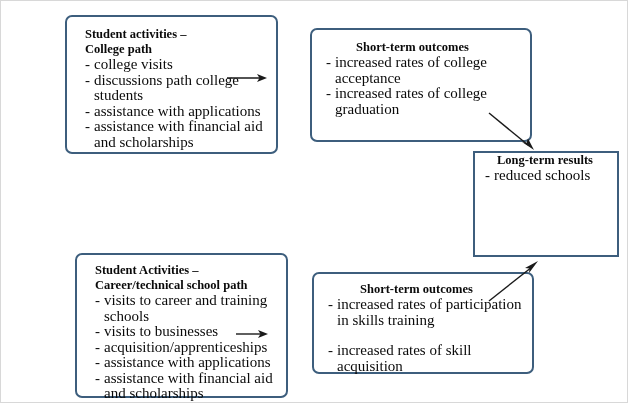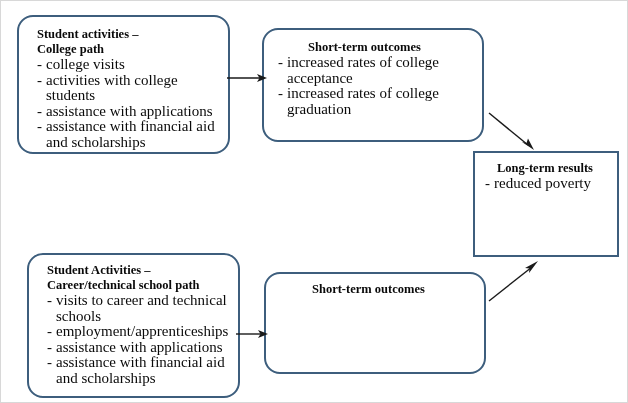--- a/index.html
+++ b/index.html
@@ -18,21 +18,21 @@
     font-family: "Liberation Serif", "DejaVu Serif", serif;
     color: #0a0a0a;
   }
 
   .node {
     position: absolute;
     box-sizing: border-box;
     border: 2px solid #3d5e7d;
     background: #ffffff;
   }
-  .node.rounded { border-radius: 16px; }
+  .node.rounded { border-radius: 7px; margin-left: 48px; }
   .node.square  { border-radius: 0; }
 
   .node-title {
     font-weight: bold;
     font-size: 12.5px;
     line-height: 15px;
     white-space: pre-line;
   }
   .node-list {
     list-style: none;
@@ -59,21 +59,21 @@
   
   #node-college-activities   { left: 16px;  top: 14px;  width: 213px; height: 139px; }
   #node-college-activities .inner { left: 18px; top: 10px; right: 6px; }
   #node-college-activities .node-title { text-indent: 0; }
 
   #node-college-outcomes     { left: 261px; top: 27px;  width: 222px; height: 114px; }
   #node-college-outcomes .inner { left: 14px; top: 10px; right: 6px; }
   #node-college-outcomes .node-title { text-align: left; padding-left: 30px; }
 
   #node-longterm-results     { left: 472px; top: 150px; width: 146px; height: 106px; }
-  #node-longterm-results .inner { left: 10px; top: 8px; right: 4px; }
+  #node-longterm-results .inner { left: 10px; top: 0; right: 4px; }
   #node-longterm-results .node-title { padding-left: 12px; }
 
   #node-career-activities    { left: 26px;  top: 252px; width: 213px; height: 145px; }
   #node-career-activities .inner { left: 18px; top: 8px; right: 6px; }
 
   #node-career-outcomes      { left: 263px; top: 271px; width: 222px; height: 102px; }
   #node-career-outcomes .inner { left: 14px; top: 8px; right: 6px; }
   #node-career-outcomes .node-title { text-align: left; padding-left: 32px; }
 
   
@@ -90,21 +90,21 @@
 <body>
 
 <div id="canvas">
 
   <div class="node rounded" id="node-college-activities">
     <div class="inner">
       <div class="node-title">Student activities –
 College path</div>
       <ul class="node-list">
         <li>college visits</li>
-        <li>activities with college
+        <li>discussions path college
  students</li>
         <li>assistance with applications</li>
         <li>assistance with financial aid
  and scholarships</li>
       </ul>
     </div>
   </div>
 
   <div class="node rounded" id="node-college-outcomes">
     <div class="inner">
@@ -115,43 +115,50 @@
         <li>increased rates of college
   graduation</li>
       </ul>
     </div>
   </div>
 
   <div class="node square" id="node-longterm-results">
     <div class="inner">
       <div class="node-title">Long-term results</div>
       <ul class="node-list">
-        <li>reduced poverty</li>
+        <li>reduced schools</li>
       </ul>
     </div>
   </div>
 
   <div class="node rounded" id="node-career-activities">
     <div class="inner">
       <div class="node-title">Student Activities –
 Career/technical school path</div>
       <ul class="node-list">
-        <li>visits to career and technical
+        <li>visits to career and training
  schools</li>
-        <li>employment/apprenticeships</li>
+        <li>visits to businesses</li>
+        <li>acquisition/apprenticeships</li>
         <li>assistance with applications</li>
         <li>assistance with financial aid
  and scholarships</li>
       </ul>
     </div>
   </div>
 
   <div class="node rounded" id="node-career-outcomes">
     <div class="inner">
       <div class="node-title">Short-term outcomes</div>
+      <ul class="node-list">
+        <li>increased rates of participation
+ in skills training</li>
+        <li class="spaced">increased rates of skill
+ acquisition</li>
+      </ul>
     </div>
   </div>
 
   <svg class="arrow-svg" id="arrow-college-h" viewBox="0 0 42 22">
     <line x1="1" y1="11" x2="34" y2="11" stroke="#1a1a1a" stroke-width="1.4"></line>
     <path d="M41 11 L31 7 L33.5 11 L31 15 Z" fill="#1a1a1a"></path>
   </svg>
 
   <svg class="arrow-svg" id="arrow-career-h" viewBox="0 0 34 22">
     <line x1="1" y1="11" x2="26" y2="11" stroke="#1a1a1a" stroke-width="1.4"></line>

